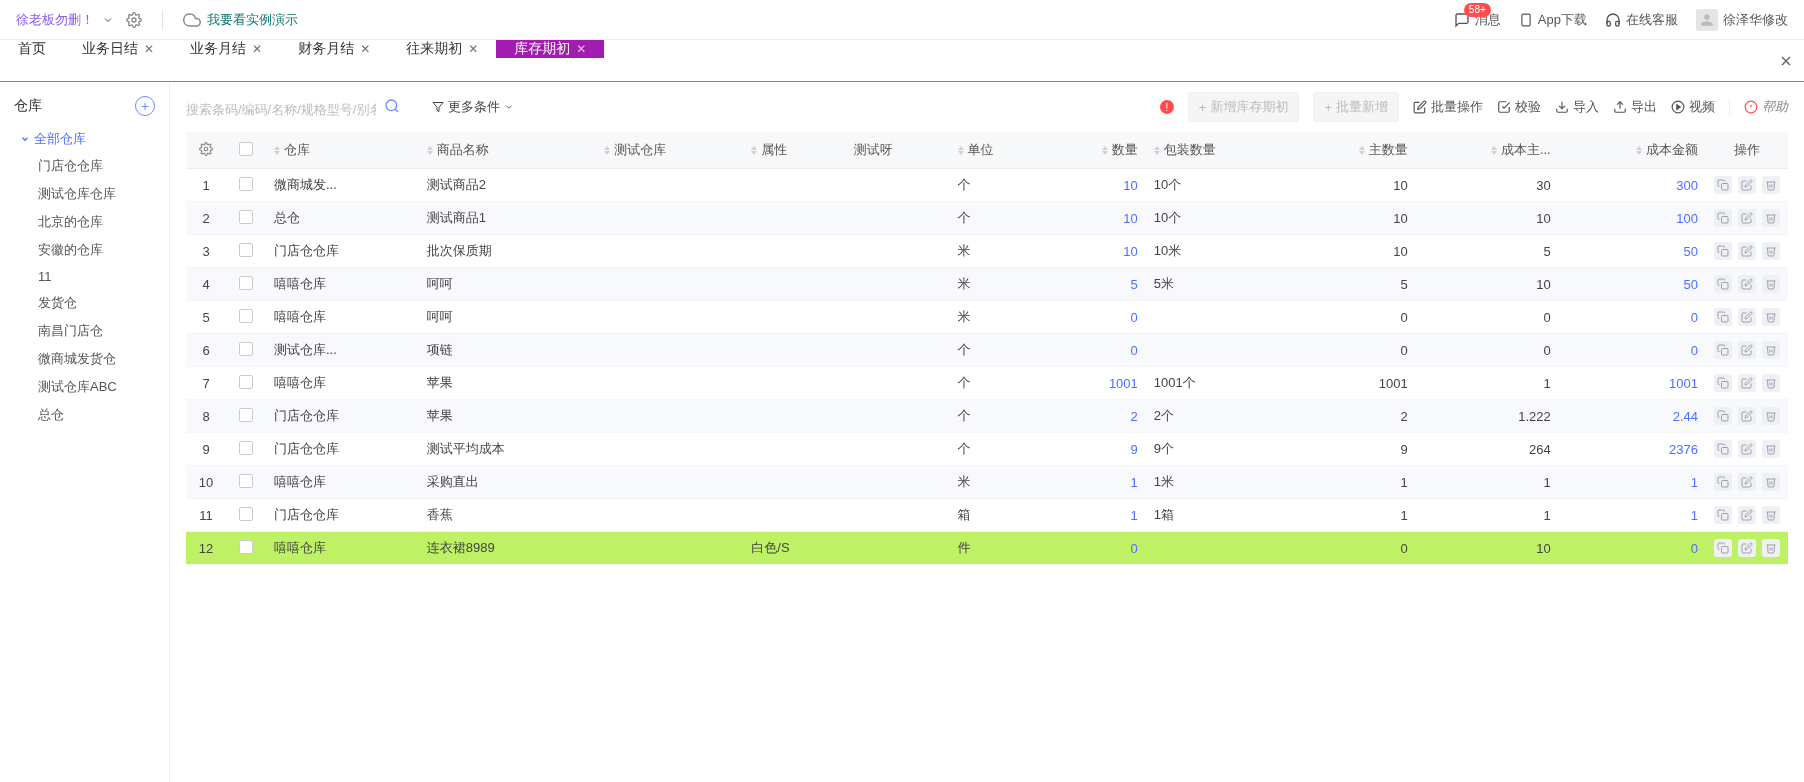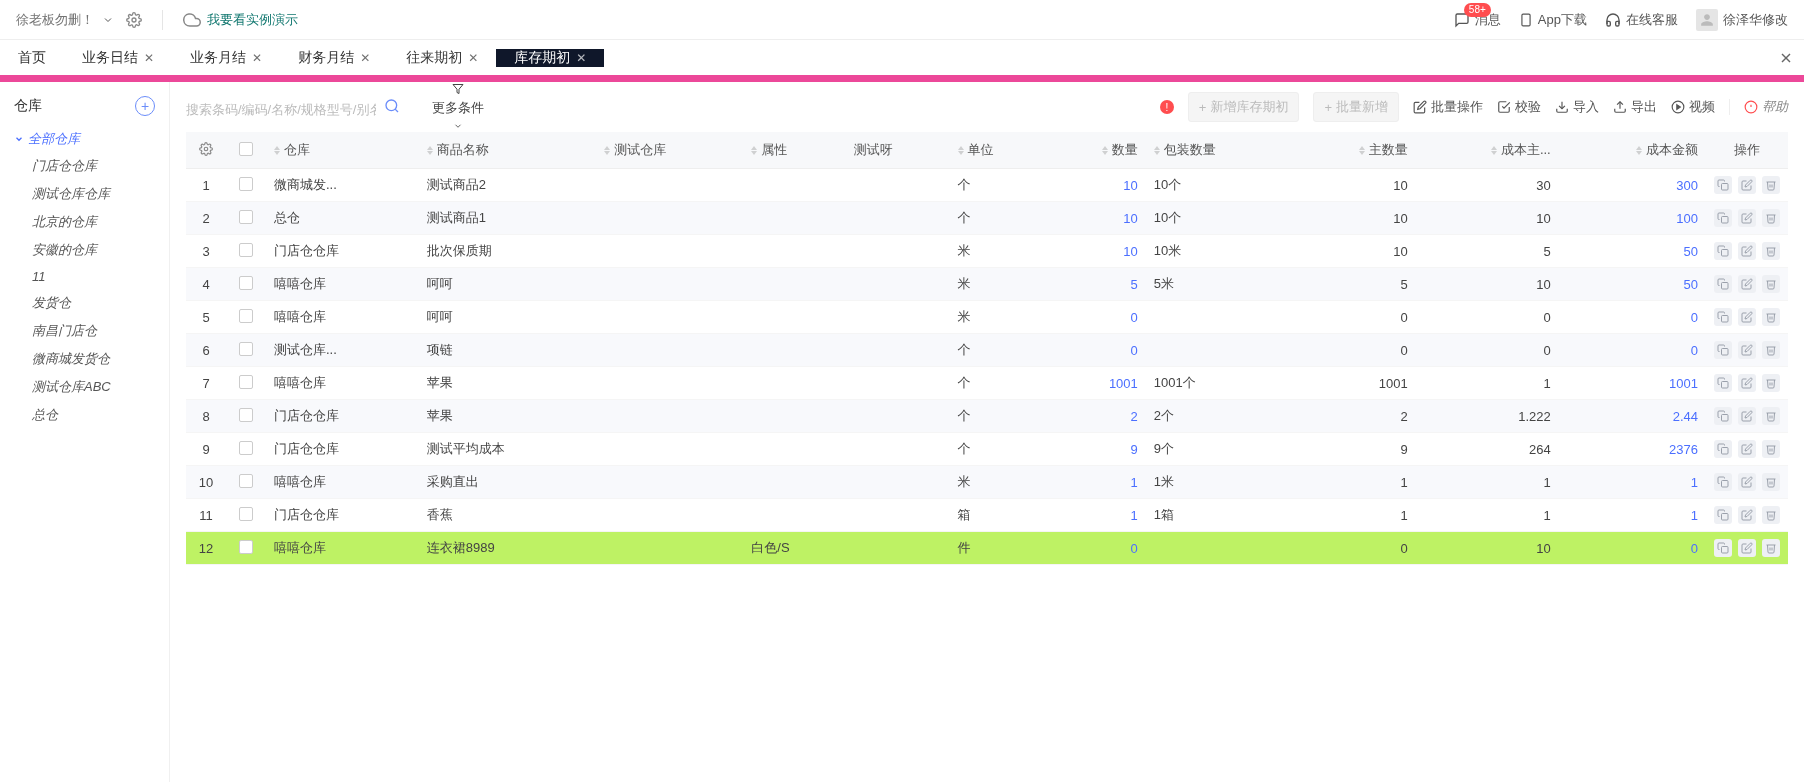--- a/index.html
+++ b/index.html
@@ -2,60 +2,60 @@
 <html><head>
 <meta charset="utf-8">
 <style>
 * { box-sizing: border-box; margin: 0; padding: 0; }
 body { font-family: -apple-system, "Microsoft YaHei", sans-serif; font-size: 13px; color: #333; background: #fff; }
 .container { width: 100%; height: 782px; display: flex; flex-direction: column; }
 
 
 .header { height: 40px; display: flex; align-items: center; padding: 0 16px; border-bottom: 1px solid #eee; }
 .header-left { display: flex; align-items: center; gap: 12px; }
-.company-select { color: #737373; display: flex; align-items: center; gap: 8px; cursor: pointer; }
+.company-select { color: #8b5cf6; display: flex; align-items: center; gap: 8px; cursor: pointer; }
 .company-select svg { stroke: #555; }
 .gear-btn { cursor: pointer; color: #888; display: flex; }
 .vdiv { width: 1px; height: 20px; background: #e5e5e5; margin: 0 8px; }
 .demo-link { display: flex; align-items: center; gap: 6px; color: #0f766e; cursor: pointer; }
 .header-right { margin-left: auto; display: flex; align-items: center; gap: 18px; color: #555; }
 .hr-item { display: flex; align-items: center; gap: 5px; cursor: pointer; position: relative; }
 .badge { position: absolute; top: -8px; left: 10px; background: #ff4d4f; color: #fff; font-size: 10px; padding: 0 5px; border-radius: 8px; line-height: 14px; }
 .avatar { width: 22px; height: 22px; border-radius: 2px; background: #e5e5e5; display: flex; align-items: center; justify-content: center; }
 
 
-.tabs { height: 42px; display: flex; align-items: center; border-bottom: 7px solid #ec4899; position: relative; }
+.tabs { height: 42px; display: flex; align-items: flex-start; border-bottom: 1px solid #ec4899; position: relative; }
 .tab { display: flex; align-items: center; gap: 6px; padding: 0 18px; color: #333; cursor: pointer; font-size: 14px; }
-.tab.active { background: #0f172a; color: #fff; }
+.tab.active { background: #a21caf; color: #fff; }
 .tab .close { font-size: 12px; color: inherit; opacity: .7; }
 .close-all { position: absolute; right: 10px; top: 0; bottom: 0; display: flex; align-items: center; cursor: pointer; color: #666; }
 
 
 .main { flex: 1; display: flex; overflow: hidden; }
 
 
 .sidebar { width: 170px; border-right: 1px solid #f0f0f0; padding: 10px 0; }
 .sb-head { display: flex; align-items: center; justify-content: space-between; padding: 4px 14px 10px 14px; }
 .sb-title { font-size: 14px; color: #333; }
 .add-circle { width: 20px; height: 20px; border: 1.5px solid #6b8dfa; border-radius: 50%; display: flex; align-items: center; justify-content: center; color: #6b8dfa; cursor: pointer; font-size: 14px; line-height: 1; }
-.sb-tree { padding-left: 14px; font-style: italic; }
+.sb-tree { padding-left: 20px; }
 .sb-root { display: flex; align-items: center; gap: 4px; color: #4b6fff; cursor: pointer; padding: 4px 0; }
 .sb-children { padding-left: 18px; }
 .sb-item { padding: 5px 0; color: #555; cursor: pointer; font-size: 13px; }
 
 
 .content { flex: 1; display: flex; flex-direction: column; overflow: hidden; }
 
 
 .toolbar { height: 50px; display: flex; align-items: center; padding: 0 16px; gap: 12px; }
 .search-wrap { display: flex; align-items: flex-end; gap: 8px; }
 .search-input { border: none; outline: none; width: 190px; font-size: 13px; color: #555; }
 .search-input::placeholder { color: #bbb; }
 .search-icon { color: #6b8dfa; cursor: pointer; }
-.more-cond { display: flex; align-items: center; gap: 4px; color: #444; cursor: pointer; margin-left: 20px; flex-direction: column; }
+.more-cond { display: flex; align-items: center; gap: 4px; color: #444; cursor: pointer; margin-left: 20px; }
 .tb-right { margin-left: auto; display: flex; align-items: center; gap: 14px; }
 .warn-dot { width: 14px; height: 14px; border-radius: 50%; background: #ff4d4f; color: #fff; font-size: 10px; display: flex; align-items: center; justify-content: center; }
 .btn { border: 1px solid #ddd; background: #fff; padding: 5px 10px; border-radius: 3px; cursor: pointer; color: #555; display: flex; align-items: center; gap: 4px; font-size: 13px; }
 .btn.disabled { background: #f5f5f5; color: #bbb; cursor: not-allowed; border-color: #eee; }
 .link-btn { display: flex; align-items: center; gap: 4px; color: #555; cursor: pointer; font-size: 13px; }
 .link-btn.help { color: #888; font-style: italic; }
 .sep { width: 1px; height: 16px; background: #eee; }
 
 
 .table-wrap { flex: 1; overflow: auto; padding: 0 16px; }

